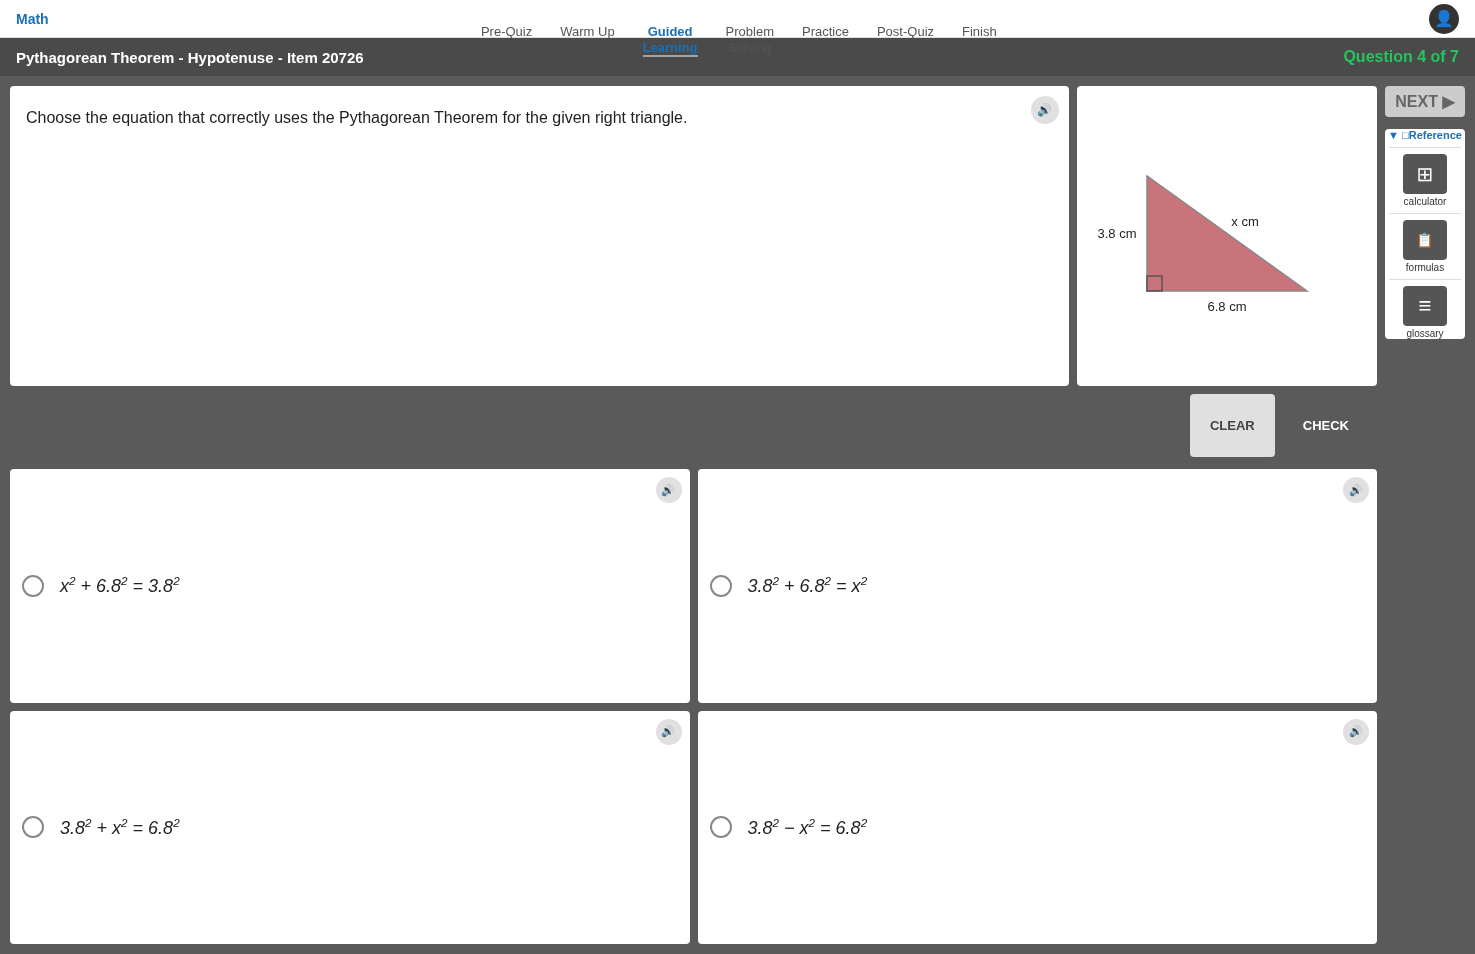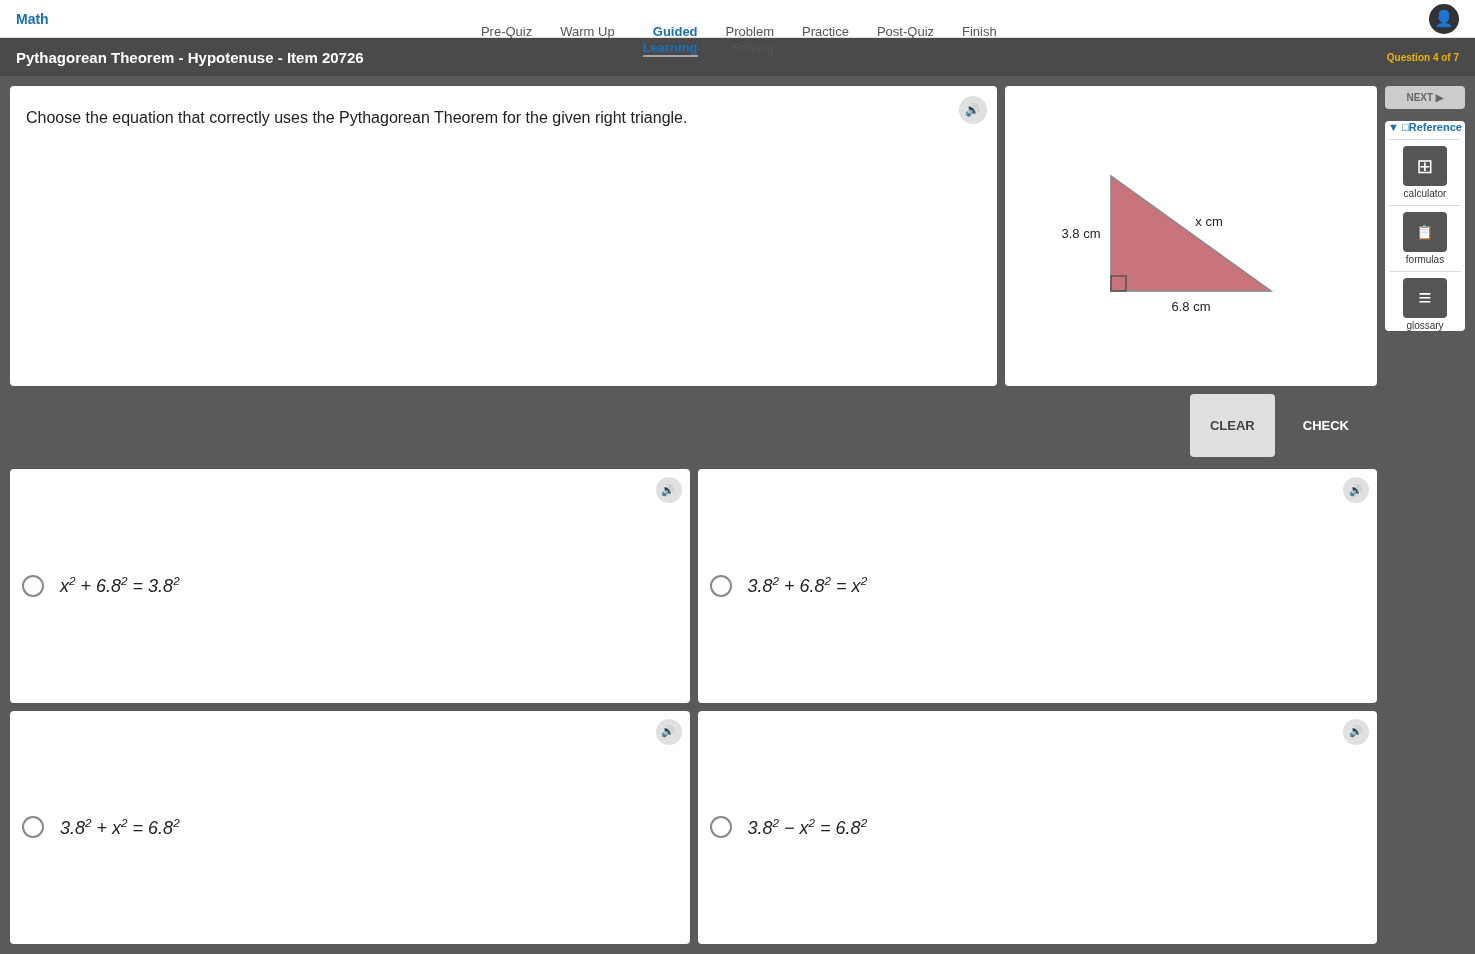--- a/index.html
+++ b/index.html
@@ -30,21 +30,21 @@
     }
     .nav-steps {
       display: flex;
       gap: 28px;
       flex: 1;
       justify-content: center;
     }
     .nav-step {
       font-size: 13px;
       color: #555;
-      text-align: right;
+      text-align: center;
       cursor: pointer;
       line-height: 1.2;
       margin-top: 44px;
     }
     .nav-step.active {
       color: #1a6fb5;
       font-weight: bold;
       border-bottom: 2px solid #a3a3a3;
     }
     .nav-step .step-line2 {
@@ -70,22 +70,22 @@
       align-items: center;
       padding: 4px 16px;
       justify-content: space-between;
     }
     .sub-header .item-title {
       color: #fff;
       font-size: 15px;
       font-weight: bold;
     }
     .sub-header .question-count {
-      color: #eab308;
-      font-size: 10px;
+      color: #22c55e;
+      font-size: 16px;
       font-weight: bold;
       margin-left: 36px;
     }
 
     
     .main-area {
       display: flex;
       padding: 10px;
       gap: 8px;
       height: calc(954px - 76px);
@@ -129,21 +129,21 @@
       font-size: 16px;
       color: #222;
       line-height: 1.5;
       max-width: 700px;
     }
 
     
     .diagram-card {
       background: #fff;
       border-radius: 4px;
-      width: 372px;
+      width: 300px;
       min-height: 300px;
       display: flex;
       align-items: center;
       justify-content: center;
       flex-direction: column;
       position: relative;
     }
 
     
     .answers-grid {
@@ -201,21 +201,21 @@
       width: 80px;
       display: flex;
       flex-direction: column;
       gap: 4px;
       align-items: center;
     }
     .next-btn {
       background: #ccc;
       color: #666;
       padding: 6px 8px;
-      font-size: 10px;
+      font-size: 16px;
       font-weight: bold;
       border-radius: 4px;
       width: 100%;
       text-align: center;
       cursor: pointer;
       display: flex;
       align-items: center;
       justify-content: center;
       gap: 4px;
       border: none;

